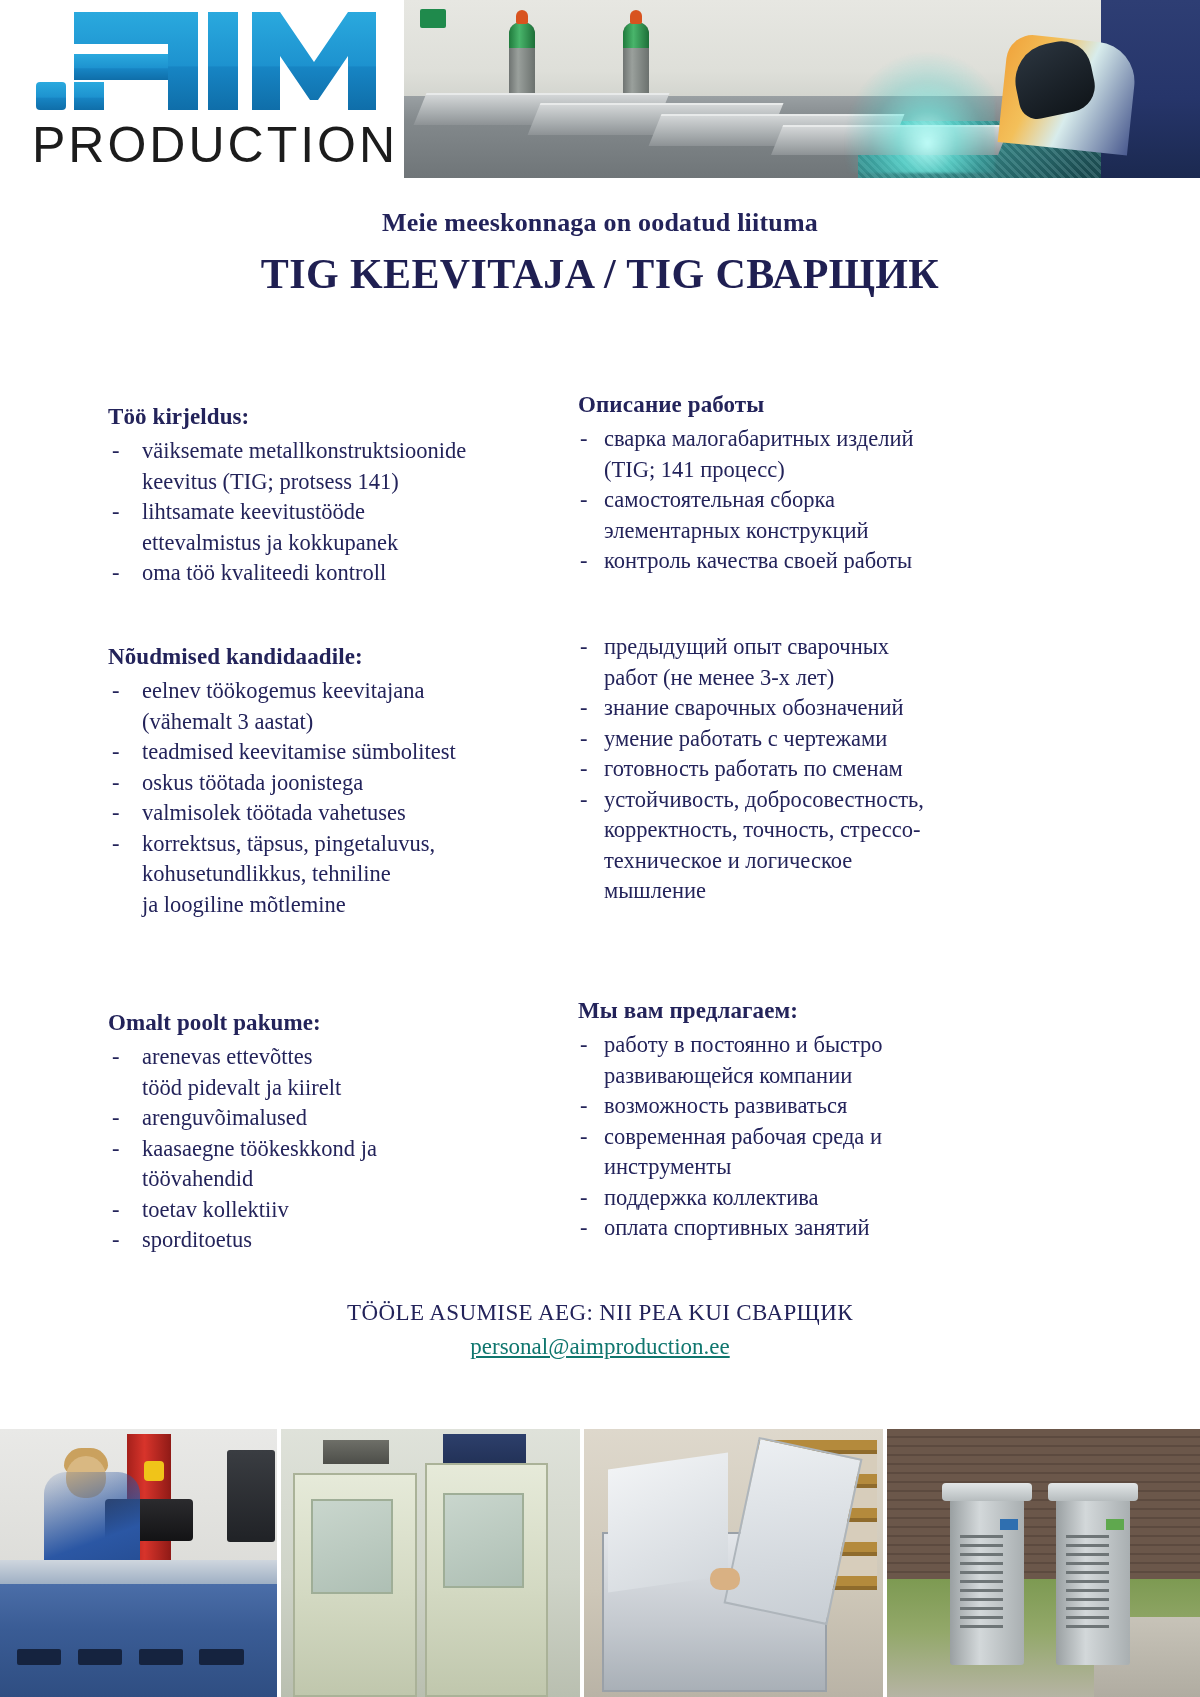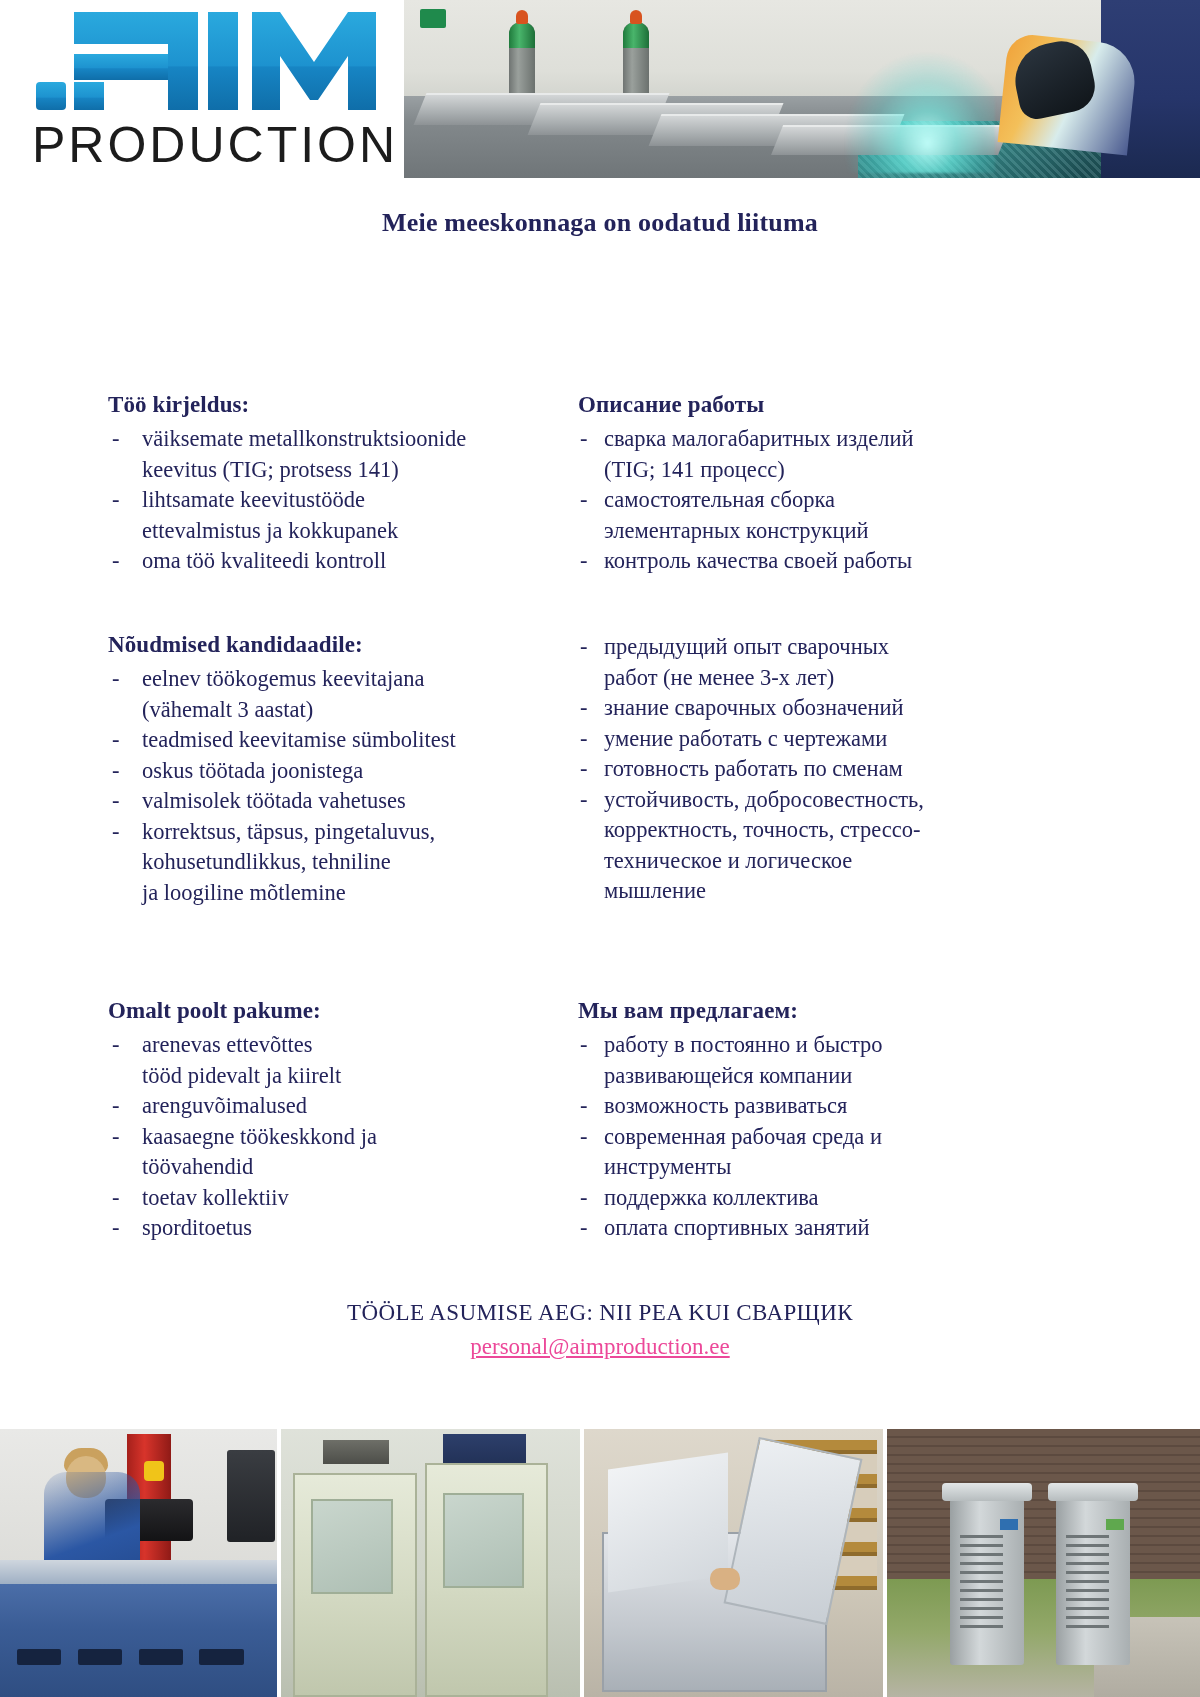--- a/index.html
+++ b/index.html
@@ -143,21 +143,21 @@
     width: 1200px;
   }
   .block {
     position: relative;
     width: 1200px;
   }
   .cols {
     display: flex;
     width: 1200px;
   }
-  .col-left  { width: 470px; margin-left: 108px; }
+  .col-left  { width: 470px; margin-left: 108px; margin-top: 12px; }
   .col-right { width: 430px; margin-left: 0px; }
 
   .sec-head {
     font-weight: bold;
     font-size: 23px;
     margin: 0 0 6px 0;
     color: #23235a;
     letter-spacing: .1px;
   }
   ul.items {
@@ -196,21 +196,21 @@
   .footer-line {
     font-size: 23px;
     letter-spacing: .4px;
     color: #23235a;
     margin: 0;
   }
   .footer-mail {
     display: inline-block;
     margin-top: 8px;
     font-size: 23px;
-    color: #ec4899;
+    color: #0f766e;
     text-decoration: underline;
     cursor: pointer;
   }
 
   
   .photo-strip {
     position: absolute;
     left: 0; bottom: 0;
     width: 1200px; height: 268px;
     display: flex;
@@ -340,20 +340,21 @@
     <div class="hp-panel hp-p4"></div>
     <div class="hp-cabinet"></div>
     <div class="hp-welder-body"></div>
     <div class="hp-helmet"></div>
     <div class="hp-arc"></div>
   </div>
 </div>
 
 <div class="titles">
   <p class="title-sub">Meie meeskonnaga on oodatud liituma</p>
+  <h1 class="title-main">TIG KEEVITAJA / TIG СВАРЩИК</h1>
 </div>
 
 <div class="content">
 
   <div class="block sec-1">
     <div class="cols">
       <div class="col-left">
         <div class="sec-head">Töö kirjeldus:</div>
         <ul class="items">
             <li>

